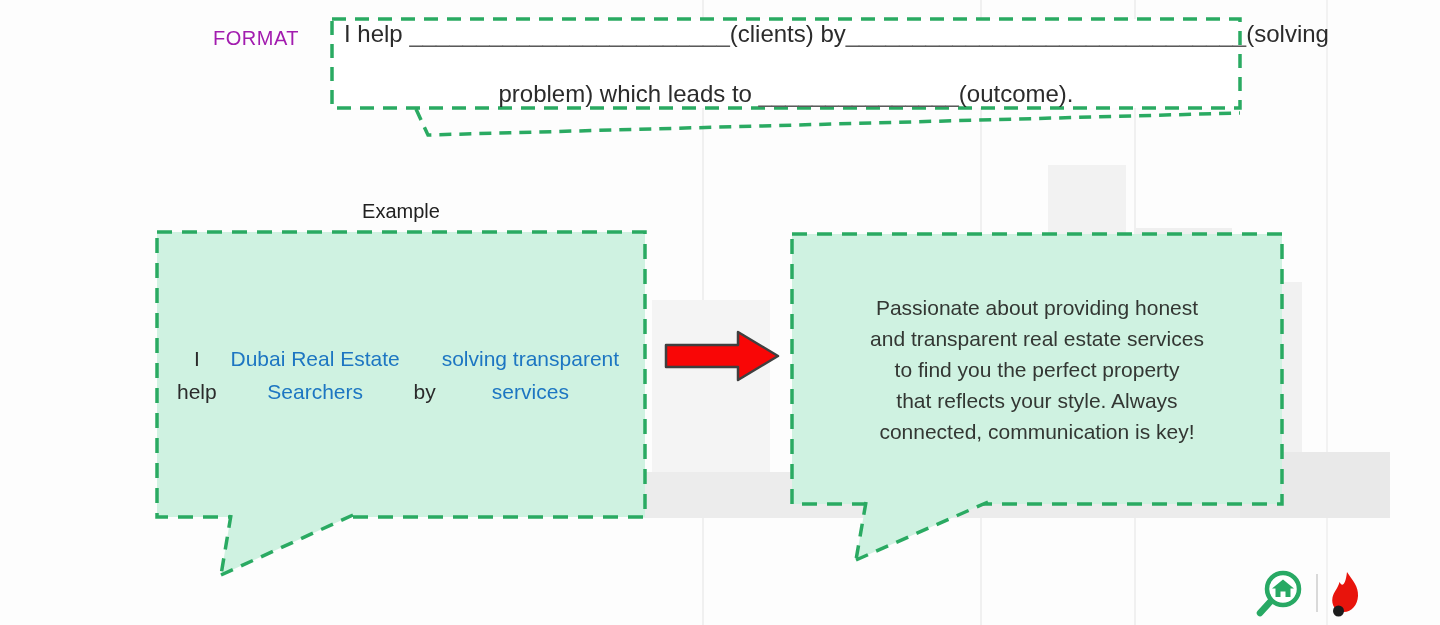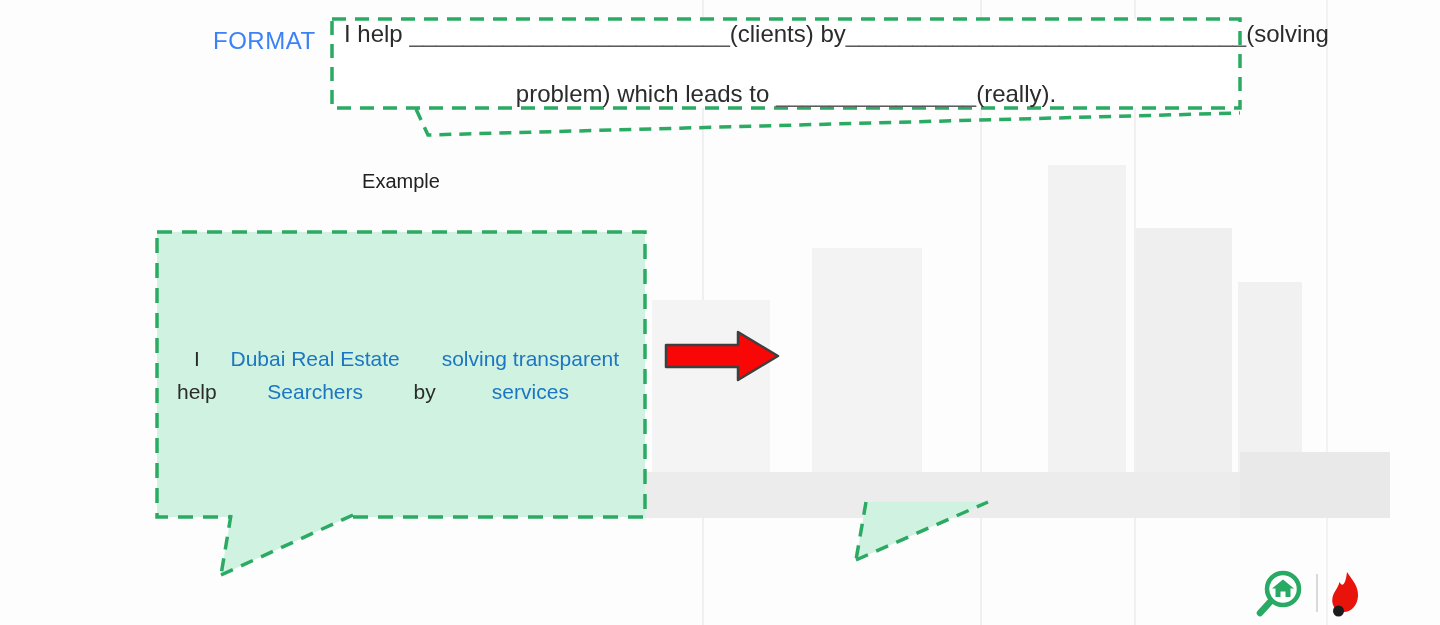--- a/index.html
+++ b/index.html
@@ -8,34 +8,34 @@
     background:#fdfdfd;font-family:"Liberation Sans", sans-serif;
   }
   
   .bg{position:absolute;inset:0;z-index:0;}
   .bg div{position:absolute;}
   .vline{width:2px;top:0;height:625px;background:#f0f0f0;}
   .bldg{background:#f1f1f1;}
   
   .format-label{
     position:absolute;left:213px;top:27px;z-index:2;
-    font-size:24px;color:#3b82f6;letter-spacing:.5px;
+    font-size:20px;color:#a21caf;letter-spacing:.5px;
   }
   .format-box{position:absolute;left:330px;top:17px;width:912px;height:93px;z-index:2;}
   .format-box svg{position:absolute;left:0;top:0;}
   .format-text{
     position:relative;z-index:3;display:flex;flex-direction:column;justify-content:space-between;
     height:93px;font-size:24px;color:#2b2b2b;line-height:33px;
   }
   .fline1{padding-left:14px;white-space:nowrap;}
   .fline2{text-align:center;white-space:nowrap;}
   .format-tail{position:absolute;left:330px;top:108px;z-index:2;}
   
   .heading{position:absolute;z-index:2;font-size:20px;color:#212121;text-align:center;}
-  .example-heading{left:155px;top:170px;width:492px;text-align:center;}
+  .example-heading{left:155px;top:200px;width:492px;text-align:center;}
   .polished-heading{left:790px;top:186px;width:494px;}
   
   .bubble{position:absolute;z-index:2;}
   .bubble svg{position:absolute;left:0;top:0;}
   .left-bubble{left:155px;top:230px;width:492px;height:289px;}
   .right-bubble{left:790px;top:232px;width:494px;height:274px;}
   .bubble-text{
     position:relative;z-index:3;display:flex;align-items:center;justify-content:center;
     text-align:center;white-space:pre-line;height:100%;padding:0 22px;box-sizing:border-box;
   }
@@ -76,21 +76,21 @@
   </div>
 
   <div class="format-label">FORMAT</div>
 
   <div class="format-box">
     <svg width="912" height="93">
       <rect x="2" y="2" width="908" height="89" fill="#ffffff" stroke="#2aaa62" stroke-width="3.5" stroke-dasharray="14 9"></rect>
     </svg>
     <div class="format-text">
       <div class="fline1"><span>I help </span><span class="seg-blank">________________________</span><span>(clients) by</span><span class="seg-blank">______________________________</span><span>(solving</span></div>
-      <div class="fline2"><span>problem) which leads to </span><span class="seg-blank">_______________</span><span>(really).</span></div>
+      <div class="fline2"><span>problem) which leads to </span><span class="seg-blank">_______________</span><span>(outcome).</span></div>
     </div>
   </div>
   <svg class="format-tail" width="915" height="38">
     <path d="M86 1 L98 27 L910 5" fill="none" stroke="#2aaa62" stroke-width="3.5" stroke-dasharray="12 8"></path>
   </svg>
 
   <div class="heading example-heading">Example</div>
   <div class="bubble left-bubble">
     <svg width="492" height="289">
       <rect x="2" y="2" width="488" height="285" fill="#cff2e1" stroke="#2aaa62" stroke-width="3.5" stroke-dasharray="15 10"></rect>
@@ -100,20 +100,30 @@
   </div>
   <svg class="tail left-tail" width="220" height="72">
     <path d="M76 2 L66 62 L198 2 Z" fill="#cff2e1" stroke="none"></path>
     <path d="M76 2 L66 62 M66 62 L198 2" fill="none" stroke="#2aaa62" stroke-width="3.5" stroke-dasharray="13 9"></path>
   </svg>
 
   <svg class="arrow" width="118" height="60">
     <path d="M2 19 H74 V6 L114 30 L74 54 V41 H2 Z" fill="#f90606" stroke="#3f3f3f" stroke-width="2.5" stroke-linejoin="round"></path>
   </svg>
 
+  <div class="bubble right-bubble">
+    <svg width="494" height="274">
+      <rect x="2" y="2" width="490" height="270" fill="#cff2e1" stroke="#2aaa62" stroke-width="3.5" stroke-dasharray="15 10"></rect>
+    </svg>
+    <div class="bubble-text">Passionate about providing honest
+and transparent real estate services
+to find you the perfect property
+that reflects your style. Always
+connected, communication is key!</div>
+  </div>
   <svg class="tail right-tail" width="220" height="72">
     <path d="M76 2 L66 60 L198 2 Z" fill="#cff2e1" stroke="none"></path>
     <path d="M76 2 L66 60 M66 60 L198 2" fill="none" stroke="#2aaa62" stroke-width="3.5" stroke-dasharray="13 9"></path>
   </svg>
 
   <svg class="logo house-logo" width="56" height="54">
     <circle cx="31" cy="21" r="16" fill="#ffffff" stroke="#28a964" stroke-width="4.5"></circle>
     <line x1="18" y1="34" x2="8" y2="45" stroke="#28a964" stroke-width="6.5" stroke-linecap="round"></line>
     <path d="M31 11.5 L20 20.5 H23.5 V29 H28.5 V23.5 H33.5 V29 H38.5 V20.5 H42 Z" fill="#28a964"></path>
   </svg>

